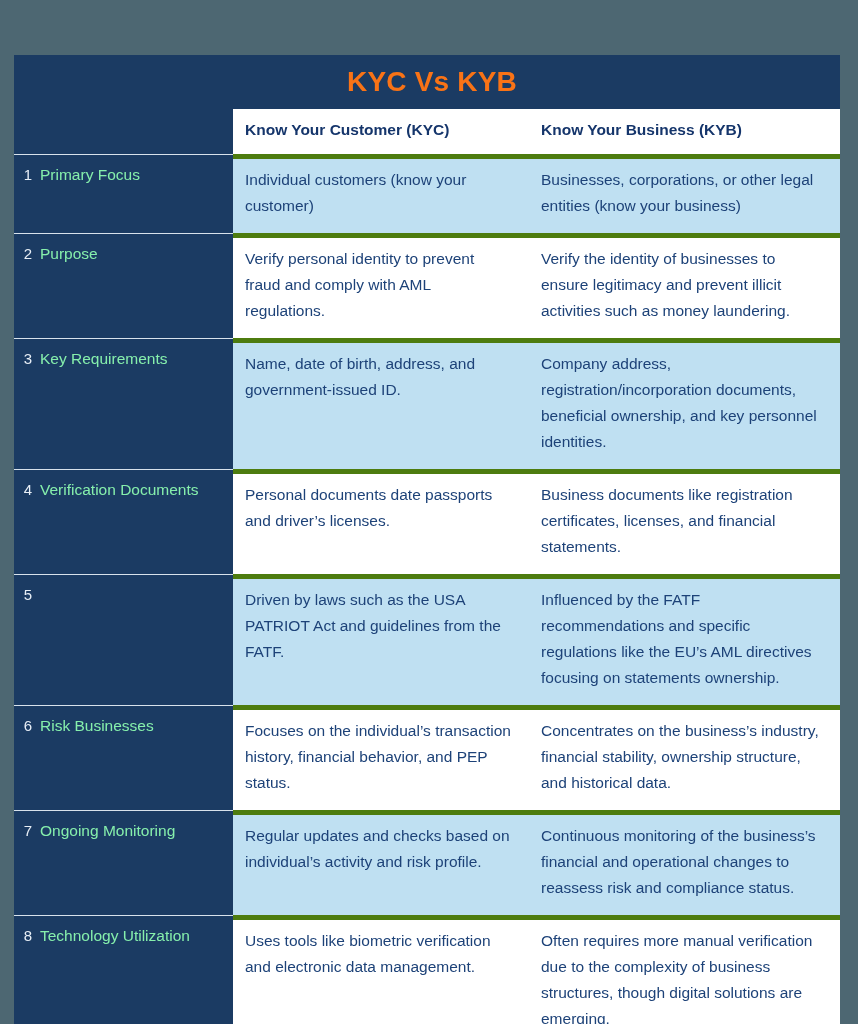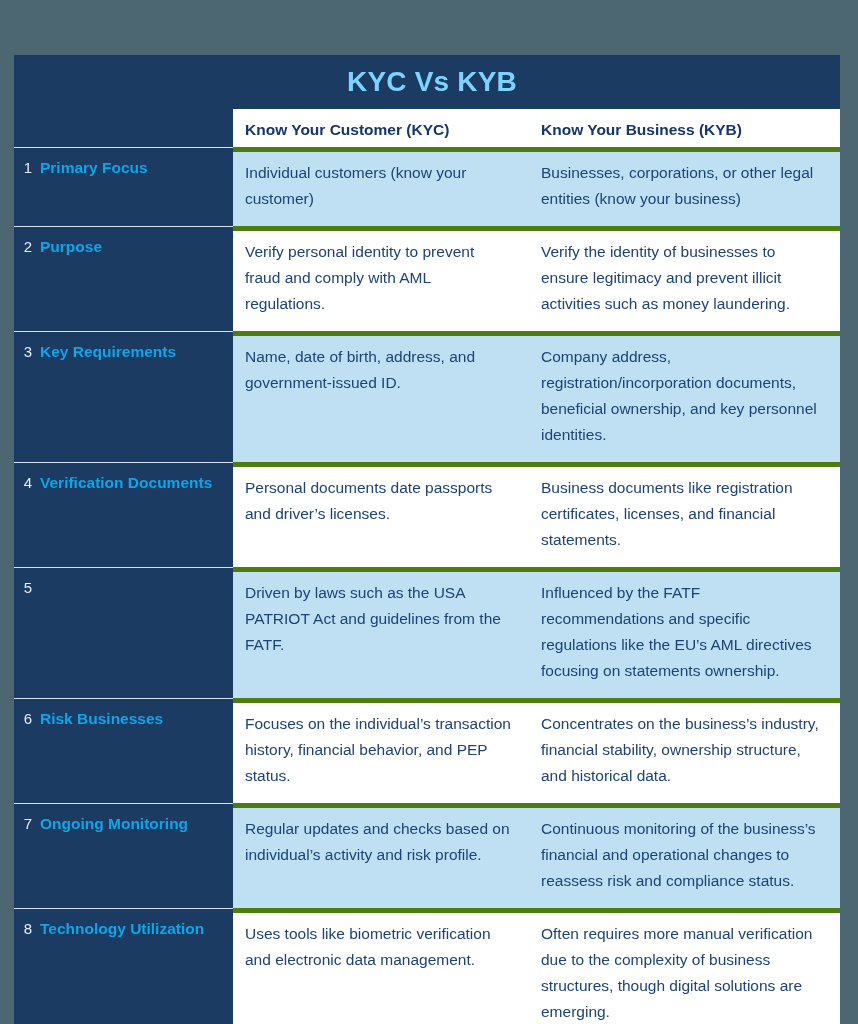--- a/index.html
+++ b/index.html
@@ -35,21 +35,21 @@
   
   .title-band {
     height: 54px;
     background: #1b3b63;
     display: flex;
     align-items: center;
     justify-content: center;
     position: relative;
   }
   .title-text {
-    color: #7dd3fc;
+    color: #f97316;
     font-size: 28px;
     font-weight: bold;
     letter-spacing: 0.2px;
     line-height: 1;
     padding-left: 10px;
   }
 
   
   .grid {
     display: block;
@@ -85,23 +85,23 @@
     min-width: 26px;
     text-align: right;
     color: #e7eef6;
     font-size: 15px;
     font-weight: normal;
     line-height: 26px;
     padding-right: 8px;
     box-sizing: border-box;
   }
   .label-text {
-    color: #0ea5e9;
+    color: #86efac;
     font-size: 15.5px;
-    font-weight: bold;
+    font-weight: normal;
     line-height: 26px;
   }
 
   
   .c-kyc, .c-kyb {
     box-sizing: border-box;
     padding: 8px 16px 14px 12px;
   }
   .c-kyc {
     width: 296px;
@@ -118,21 +118,21 @@
 
   
   .row.header .c-label {
     background: #1b3b63;
     padding: 0;
   }
   .row.header .c-kyc,
   .row.header .c-kyb {
     background: #ffffff;
     padding-top: 9px;
-    padding-bottom: 5px;
+    padding-bottom: 12px;
   }
   .row.header .cell-text {
     font-weight: bold;
     color: #15356b;
     font-size: 15.5px;
     line-height: 24px;
   }
 
   
   .row.stripe .c-kyc,

